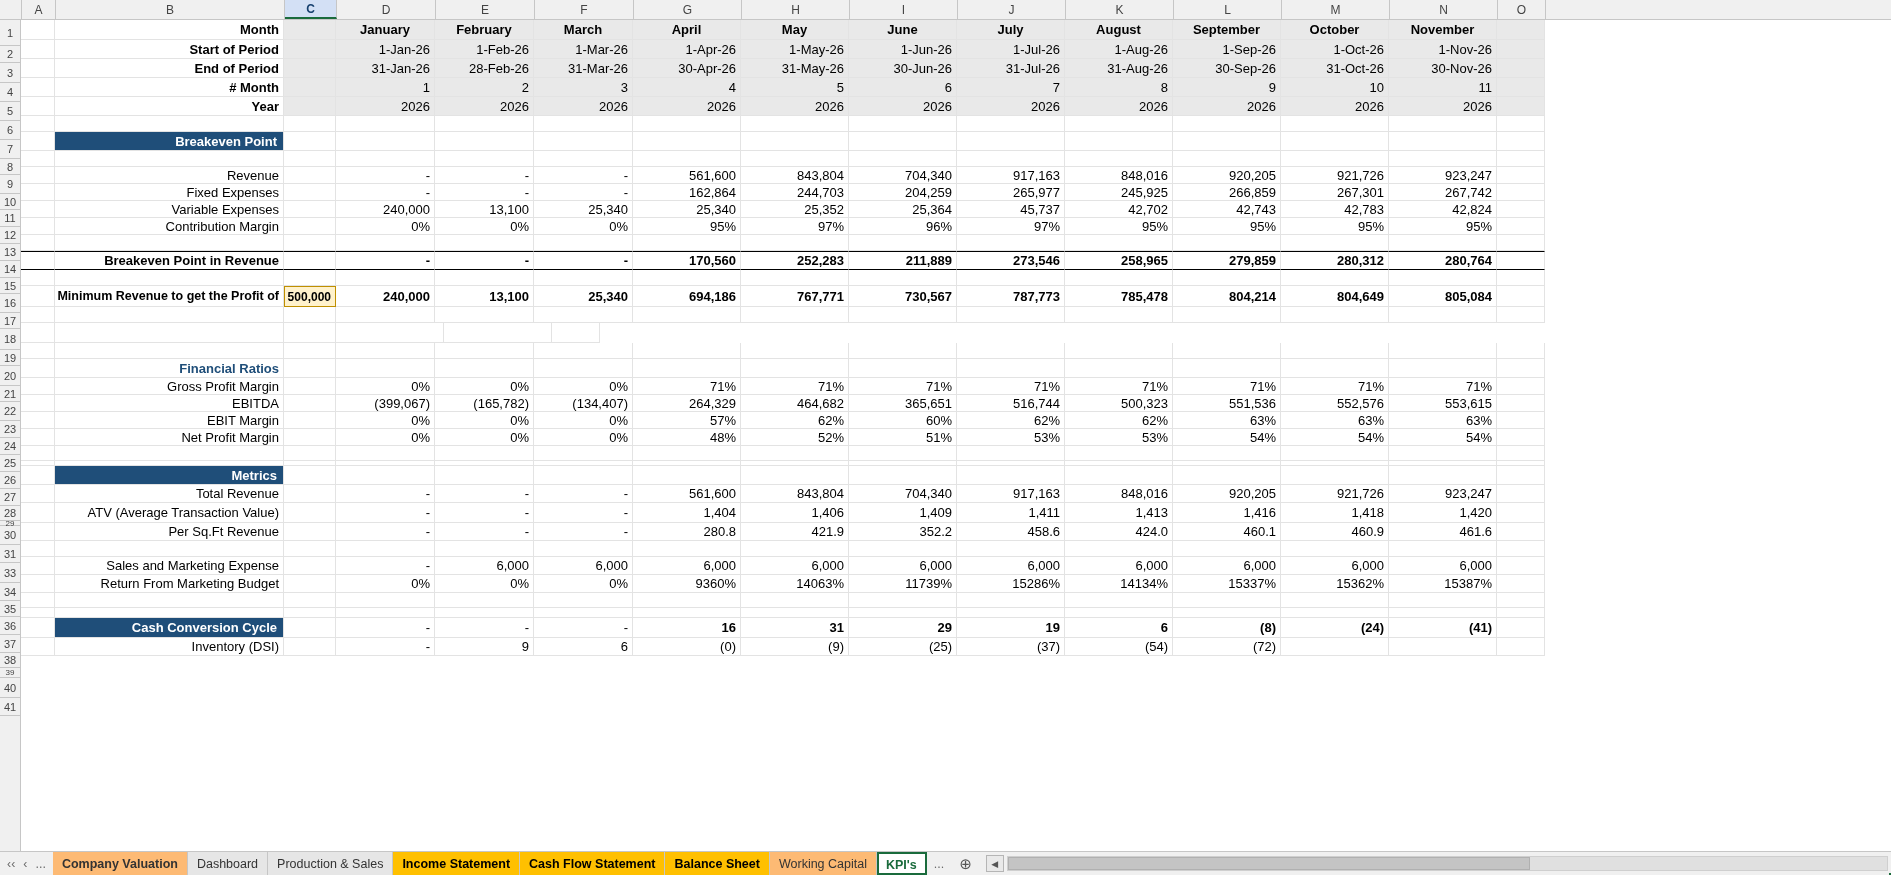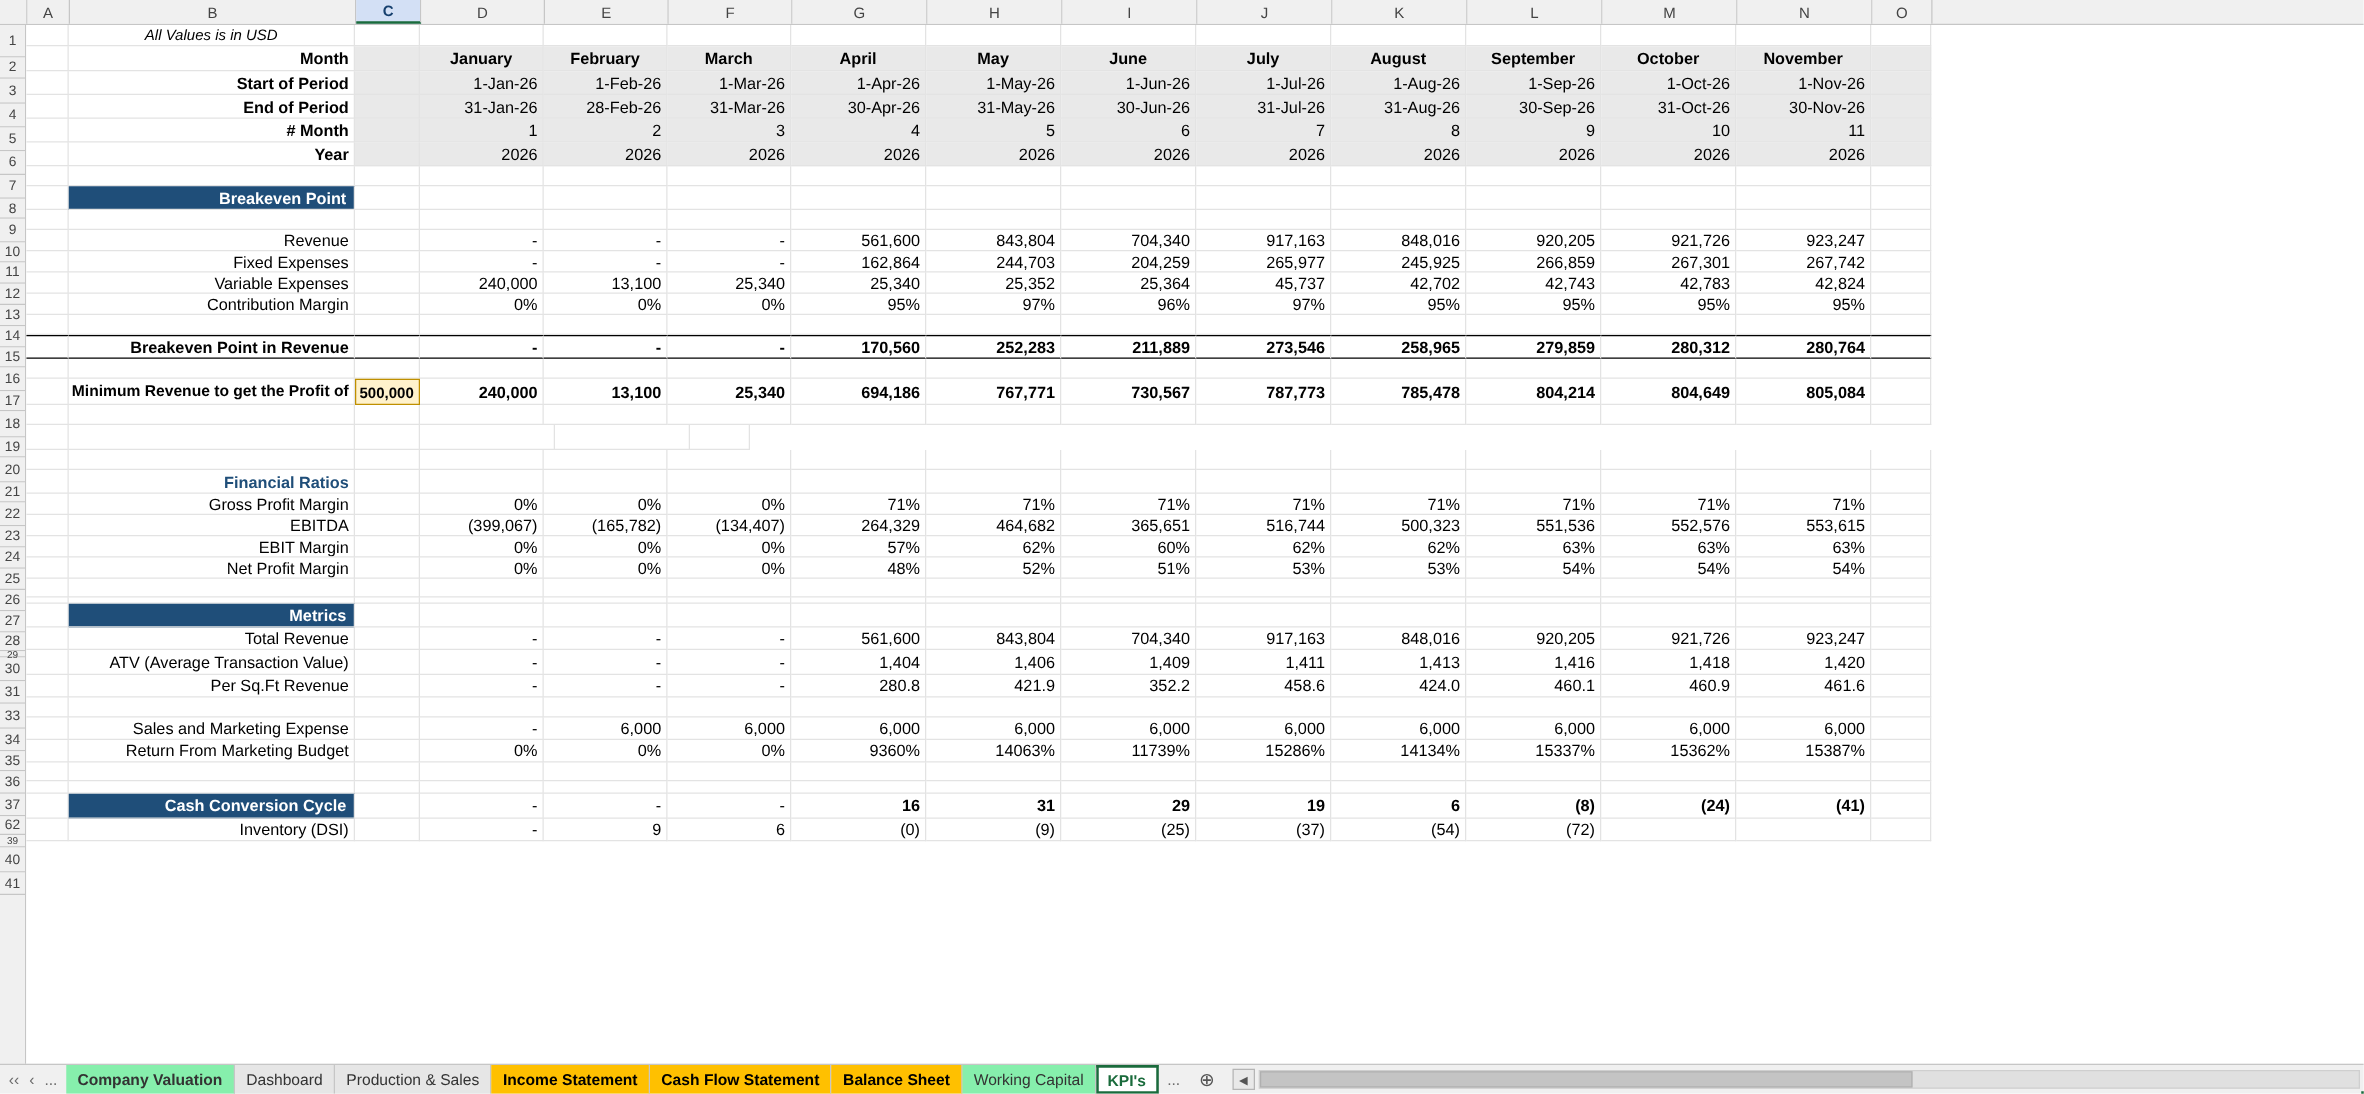--- a/index.html
+++ b/index.html
@@ -81,21 +81,21 @@
   .tnav{display:flex;align-items:center;padding:0 3px;color:#6b6b6b;}
   .tnav span{padding:0 4px;cursor:default;}
   .tab{
     display:flex;align-items:center;padding:0 9px;
     border-right:1px solid #c6c6c6;
     color:#333;background:#e6e6e6;
     cursor:default;
   }
   .tab.active{background:#ffffff;font-weight:bold;color:#1a6b3c;border-top:2px solid #1a6b3c;}
   .tab.yellow{background:#ffc000;color:#000;font-weight:bold;}
-  .tab.white{background:#86efac;}
+  .tab.white{background:#fdba74;}
   .plus{display:flex;align-items:center;padding:0 8px;color:#555;font-size:15px;}
   .hscroll{flex:1;display:flex;align-items:center;padding-left:6px;}
   .hbtn{
     width:16px;height:15px;border:1px solid #b5b5b5;background:#e9e9e9;
     display:flex;align-items:center;justify-content:center;font-size:9px;color:#555;
   }
   .htrack{flex:1;height:13px;background:#e0e0e0;border:1px solid #cfcfcf;margin:0 3px;position:relative;}
   .hthumb{position:absolute;left:0;top:0;height:11px;width:520px;background:#c4c4c4;border:1px solid #b0b0b0;}
 </style>
 </head>
@@ -154,46 +154,29 @@
       <div class="rh" style="height:17px">27</div>
       <div class="rh" style="height:15px">28</div>
       <div class="rh" style="height:5px;font-size:8px">29</div>
       <div class="rh" style="height:19px">30</div>
       <div class="rh" style="height:18px">31</div>
       <div class="rh" style="height:20px">33</div>
       <div class="rh" style="height:18px">34</div>
       <div class="rh" style="height:16px">35</div>
       <div class="rh" style="height:18px">36</div>
       <div class="rh" style="height:18px">37</div>
-      <div class="rh" style="height:15px">62</div>
+      <div class="rh" style="height:15px">38</div>
       <div class="rh" style="height:10px;font-size:8px">39</div>
       <div class="rh" style="height:20px">40</div>
       <div class="rh" style="height:18px">41</div>
     </div>
 
     <div class="grid">
 
 
-      <div class="row" style="height:17px">
-        <div class="c" style="width:34px"></div>
-        <div class="c ctr it" style="width:229px;font-size:12px;">All Values is in USD</div>
-        <div class="c" style="width:52px"></div>
-        <div class="c" style="width:99px"></div>
-        <div class="c" style="width:99px"></div>
-        <div class="c" style="width:99px"></div>
-        <div class="c" style="width:108px"></div>
-        <div class="c" style="width:108px"></div>
-        <div class="c" style="width:108px"></div>
-        <div class="c" style="width:108px"></div>
-        <div class="c" style="width:108px"></div>
-        <div class="c" style="width:108px"></div>
-        <div class="c" style="width:108px"></div>
-        <div class="c" style="width:108px"></div>
-        <div class="c" style="width:48px"></div>
-      </div>
 
       <div class="row" style="height:20px">
         <div class="c" style="width:34px"></div>
         <div class="c r b" style="width:229px">Month</div>
         <div class="c gray" style="width:52px"></div>
         <div class="c ctr b gray" style="width:99px">January</div>
         <div class="c ctr b gray" style="width:99px">February</div>
         <div class="c ctr b gray" style="width:99px">March</div>
         <div class="c ctr b gray" style="width:108px">April</div>
         <div class="c ctr b gray" style="width:108px">May</div>

